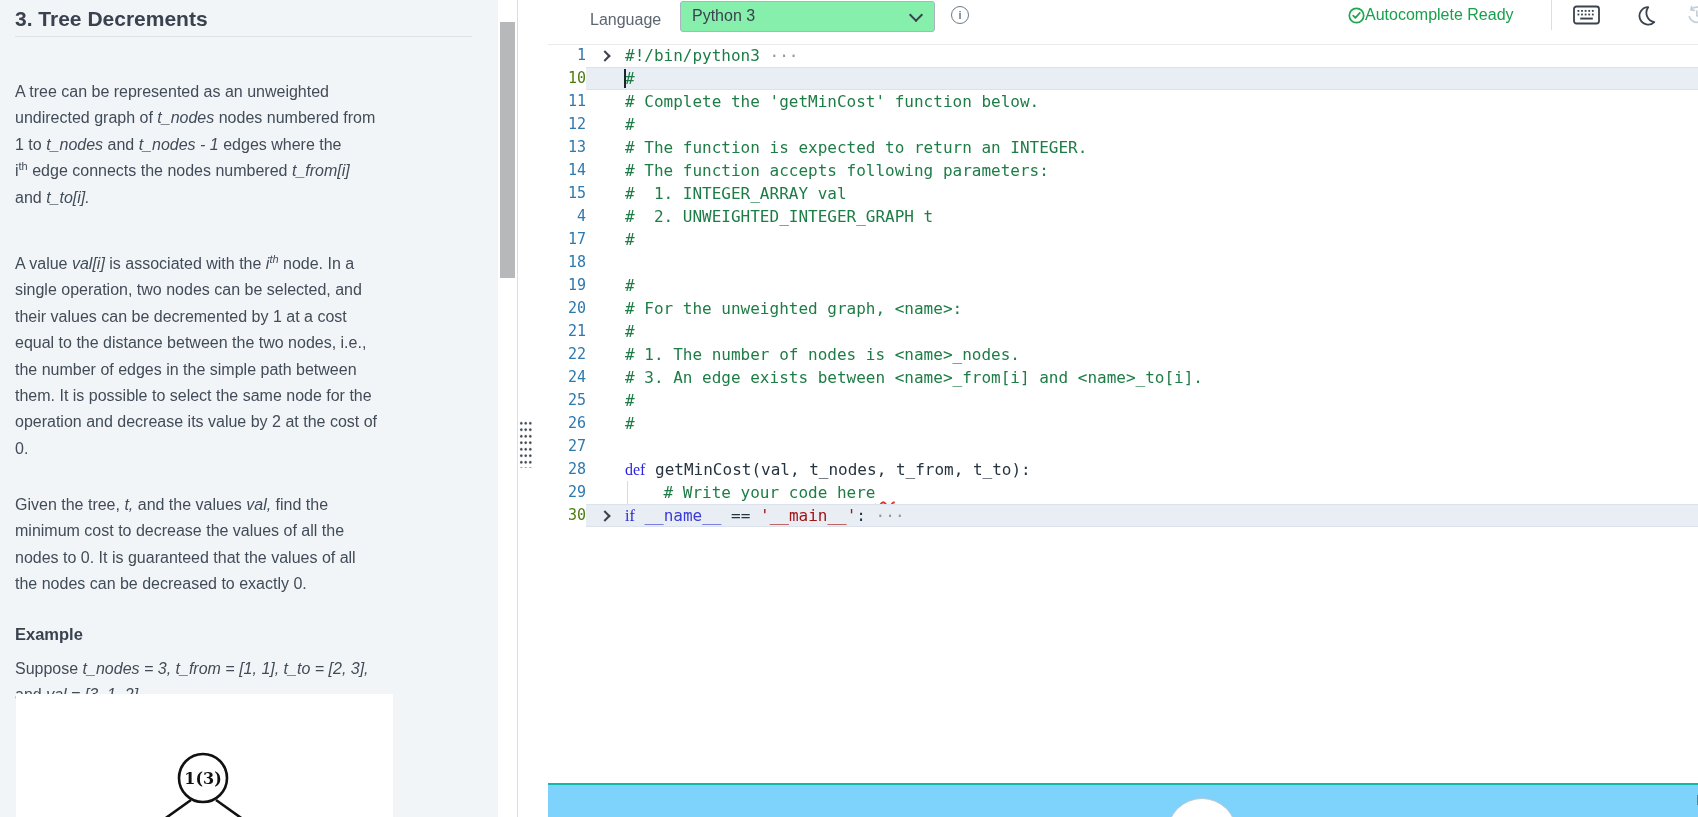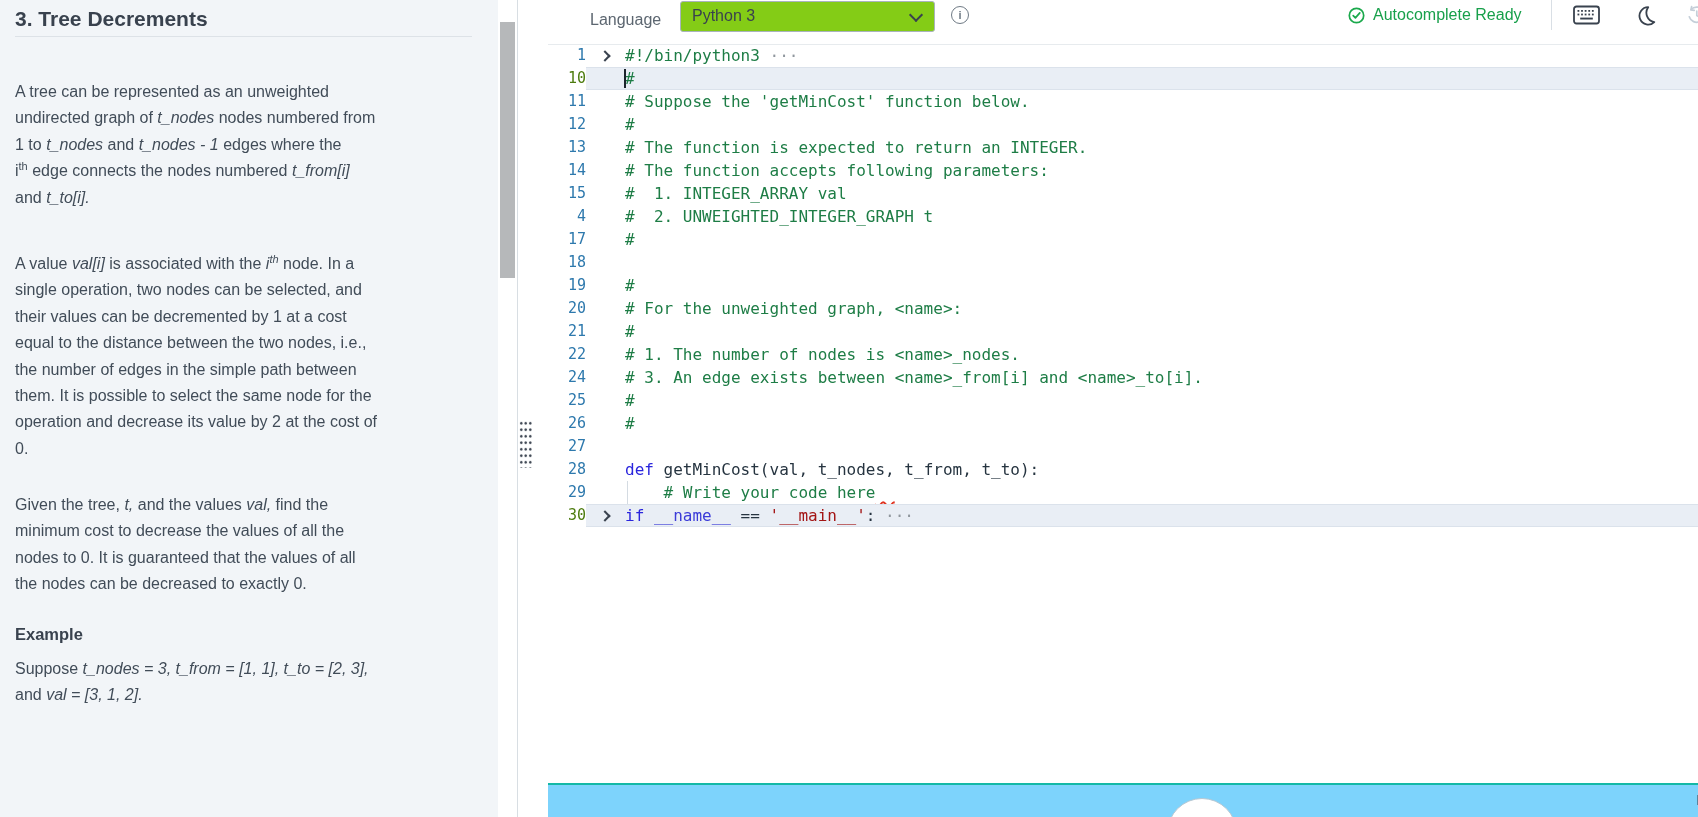--- a/index.html
+++ b/index.html
@@ -27,44 +27,44 @@
   .drag-handle{position:absolute;left:519px;top:420px;width:13px;height:48px;
     background-image:radial-gradient(circle,#39424e 1.1px,transparent 1.4px);
     background-size:4.5px 6.5px;cursor:col-resize;}
 
   
   .editor-pane{position:absolute;left:548px;top:0;width:1180px;height:817px;background:#ffffff;}
 
   
   .toolbar{position:absolute;left:0;top:0;width:100%;height:44px;background:#fff;border-bottom:1px solid #e7ebee;}
   .lang-label{position:absolute;left:42px;top:11px;font-size:16px;color:#5c6670;}
-  .lang-select{position:absolute;left:132px;top:1px;width:253px;height:29px;border:1px solid #a9b4bd;border-radius:3px;background:#84cc16;cursor:pointer;}
+  .lang-select{position:absolute;left:132px;top:1px;width:253px;height:29px;border:1px solid #a9b4bd;border-radius:3px;background:#86efac;cursor:pointer;}
   .lang-value{position:absolute;left:11px;top:5px;font-size:16px;color:#39424e;}
   .chev-down{position:absolute;right:13px;top:8px;width:8px;height:8px;border-right:2px solid #39424e;border-bottom:2px solid #39424e;transform:rotate(45deg);}
   .info-btn{position:absolute;left:403px;top:6px;width:18px;height:18px;border:1.6px solid #6f7a85;border-radius:50%;box-sizing:border-box;cursor:pointer;}
   .info-i{position:absolute;left:6.4px;top:2px;font-size:11px;color:#6f7a85;font-weight:700;}
-  .ac-status{position:absolute;left:800px;top:0;height:30px;display:flex;align-items:center;gap:8px;}
+  .ac-status{position:absolute;left:800px;top:0;height:30px;display:flex;align-items:center;gap:0;}
   .ac-text{font-size:16px;color:#18a04b;}
   .tb-divider{position:absolute;left:1003px;top:0;width:1px;height:30px;background:#d9dfe5;}
   .icon-btn{position:absolute;top:1px;width:30px;height:28px;display:flex;align-items:center;justify-content:center;background:none;border:none;padding:0;cursor:pointer;}
   .kb-btn{left:1023px;} .moon-btn{left:1082px;} .hist-btn{left:1133px;}
 
   
   .code-lines{position:absolute;left:0;top:44px;width:100%;}
   .code-row{display:flex;height:23px;line-height:23px;font-family:"DejaVu Sans Mono",monospace;font-size:16px;white-space:pre;}
   .ln{width:38px;flex:none;text-align:right;color:#2e79ad;font-size:15px;font-family:"DejaVu Sans Mono",monospace;}
   .ln-active{color:#4d7c0f;}
   .fold{width:39px;flex:none;display:flex;align-items:center;justify-content:center;}
   .fold.has::after{content:'';width:6px;height:6px;border-right:2px solid #39424e;border-bottom:2px solid #39424e;transform:rotate(-45deg);margin-left:-2px;}
   .code-content{flex:1;position:relative;color:#263440;}
   .code-row.hl .fold,.code-row.hl .code-content{background:#e9eef5;box-shadow:inset 0 1px 0 #dbe2eb,inset 0 -1px 0 #dbe2eb;}
   .cursor{position:absolute;left:-1px;top:2px;width:2px;height:19px;background:#1c242c;}
   .code-row.ig .code-content::before{content:'';position:absolute;left:2px;top:0;height:100%;width:1px;background:#d4dbe2;}
   .tk-comment{color:#1e7d46;}
-  .tk-keyword{color:#2a25dd;}
+  .tk-keyword{color:#2a25dd;font-family:Liberation Serif, serif;}
   .tk-dunder{color:#3b3bd8;}
   .tk-string{color:#a31515;}
   .tk-plain{color:#263440;}
   .tk-fold-ellipsis{color:#90979e;}
   .squiggle{display:inline-block;text-decoration:underline wavy #e0321f;text-decoration-thickness:1.5px;text-underline-offset:3px;}
 
   
   .statusbar{position:absolute;left:0;top:783px;width:100%;height:34px;background:#7dd3fc;border-top:2px solid #14b8a6;}
   .line-indicator{position:absolute;left:1148px;top:7px;font-family:"DejaVu Sans Mono",monospace;font-size:14px;color:#39424e;white-space:nowrap;}
   .fab{position:absolute;left:619px;top:798px;width:70px;height:70px;border-radius:50%;background:#fff;border:1.5px solid #bac8d2;box-sizing:border-box;padding:0;cursor:pointer;}
@@ -76,20 +76,28 @@
   <h1 class="problem-title">3. Tree Decrements</h1>
   <div class="title-divider"></div>
 
   <p class="ppara p1"><span>A tree can be represented as an unweighted</span><br><span>undirected graph of </span><span class="it">t_nodes</span><span> nodes numbered from</span><br><span>1 to </span><span class="it">t_nodes</span><span> and </span><span class="it">t_nodes - 1</span><span> edges where the</span><br><span>i</span><sup>th</sup><span> edge connects the nodes numbered </span><span class="it">t_from[i]</span><br><span>and </span><span class="it">t_to[i].</span></p>
   <p class="ppara p2"><span>A value </span><span class="it">val[i]</span><span> is associated with the </span><span class="it">i</span><sup class="it">th</sup><span> node. In a</span><br><span>single operation, two nodes can be selected, and</span><br><span>their values can be decremented by 1 at a cost</span><br><span>equal to the distance between the two nodes, i.e.,</span><br><span>the number of edges in the simple path between</span><br><span>them. It is possible to select the same node for the</span><br><span>operation and decrease its value by 2 at the cost of</span><br><span>0.</span></p>
   <p class="ppara p3"><span>Given the tree, </span><span class="it">t,</span><span> and the values </span><span class="it">val,</span><span> find the</span><br><span>minimum cost to decrease the values of all the</span><br><span>nodes to 0. It is guaranteed that the values of all</span><br><span>the nodes can be decreased to exactly 0.</span></p>
 
   <h2 class="example-heading">Example</h2>
   <p class="ppara example-text"><span>Suppose </span><span class="it">t_nodes = 3, t_from = [1, 1], t_to = [2, 3],</span><br><span>and </span><span class="it">val = [3, 1, 2].</span></p>
 
+  <div class="diagram">
+    <svg width="377" height="123" viewBox="0 0 377 123">
+      <line x1="175" y1="106" x2="147" y2="126" stroke="#111111" stroke-width="2.6"></line>
+      <line x1="200" y1="106" x2="228" y2="126" stroke="#111111" stroke-width="2.6"></line>
+      <circle cx="187" cy="84" r="24" fill="#ffffff" stroke="#111111" stroke-width="2.6"></circle>
+      <text x="187" y="90" text-anchor="middle" font-family="DejaVu Serif, serif" font-weight="bold" font-size="16" fill="#111111">1(3)</text>
+    </svg>
+  </div>
 </div>
 
 <div class="pscroll-track">
   <div class="pscroll-thumb"></div>
 </div>
 <div class="pane-divider"></div>
 <div class="drag-handle"></div>
 
 <div class="editor-pane">
 
@@ -145,21 +153,21 @@
         <path d="M5 4.5 A 7.6 7.6 0 1 1 3.3 11.8" fill="none" stroke="#c5cfd9" stroke-width="1.7" stroke-linecap="round"></path>
         <path d="M5.6 1.6 L5 4.8 L8.2 5.4" fill="none" stroke="#c5cfd9" stroke-width="1.7" stroke-linecap="round" stroke-linejoin="round"></path>
         <path d="M10.8 6.2 v4.4 l3 1.8" fill="none" stroke="#c5cfd9" stroke-width="1.7" stroke-linecap="round"></path>
       </svg>
     </button>
   </div>
 
   <div class="code-lines">
       <div class="code-row"><span class="ln">1</span><span class="fold has"></span><span class="code-content"><span class="tk-comment">#!/bin/python3</span><span class="tk-fold-ellipsis"> ···</span></span></div>
       <div class="code-row hl"><span class="ln ln-active">10</span><span class="fold"></span><span class="code-content"><span class="cursor"></span><span class="tk-comment">#</span></span></div>
-      <div class="code-row"><span class="ln">11</span><span class="fold"></span><span class="code-content"><span class="tk-comment"># Suppose the 'getMinCost' function below.</span></span></div>
+      <div class="code-row"><span class="ln">11</span><span class="fold"></span><span class="code-content"><span class="tk-comment"># Complete the 'getMinCost' function below.</span></span></div>
       <div class="code-row"><span class="ln">12</span><span class="fold"></span><span class="code-content"><span class="tk-comment">#</span></span></div>
       <div class="code-row"><span class="ln">13</span><span class="fold"></span><span class="code-content"><span class="tk-comment"># The function is expected to return an INTEGER.</span></span></div>
       <div class="code-row"><span class="ln">14</span><span class="fold"></span><span class="code-content"><span class="tk-comment"># The function accepts following parameters:</span></span></div>
       <div class="code-row"><span class="ln">15</span><span class="fold"></span><span class="code-content"><span class="tk-comment">#  1. INTEGER_ARRAY val</span></span></div>
       <div class="code-row"><span class="ln">4</span><span class="fold"></span><span class="code-content"><span class="tk-comment">#  2. UNWEIGHTED_INTEGER_GRAPH t</span></span></div>
       <div class="code-row"><span class="ln">17</span><span class="fold"></span><span class="code-content"><span class="tk-comment">#</span></span></div>
       <div class="code-row"><span class="ln">18</span><span class="fold"></span><span class="code-content"></span></div>
       <div class="code-row"><span class="ln">19</span><span class="fold"></span><span class="code-content"><span class="tk-comment">#</span></span></div>
       <div class="code-row"><span class="ln">20</span><span class="fold"></span><span class="code-content"><span class="tk-comment"># For the unweighted graph, &lt;name&gt;:</span></span></div>
       <div class="code-row"><span class="ln">21</span><span class="fold"></span><span class="code-content"><span class="tk-comment">#</span></span></div>

